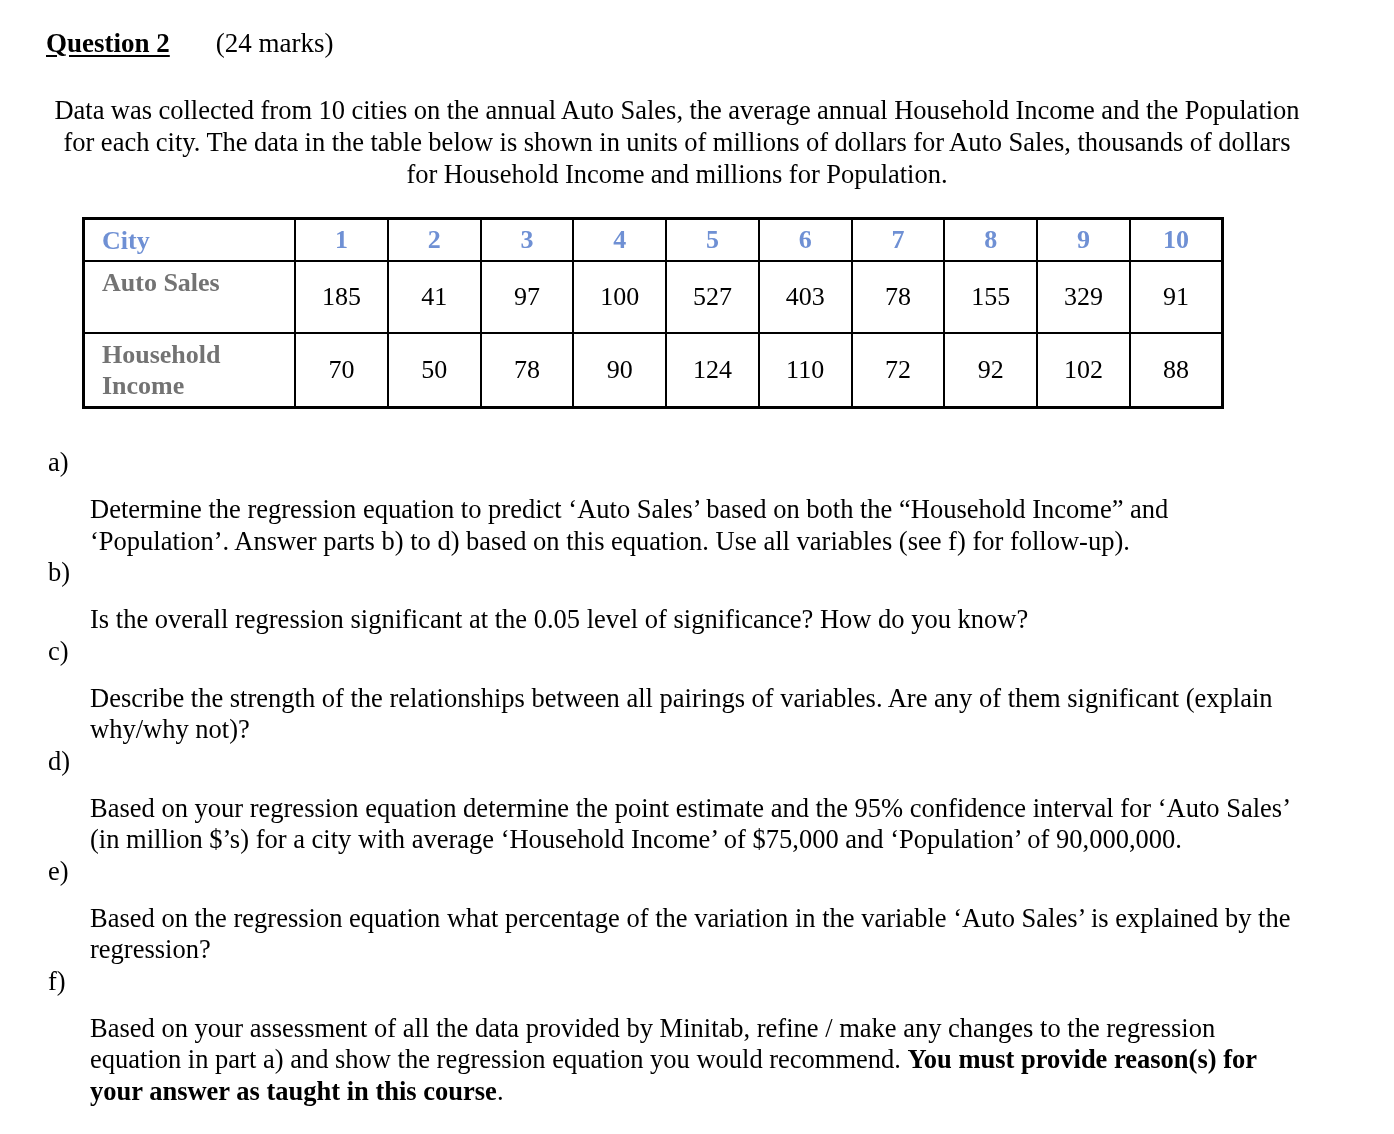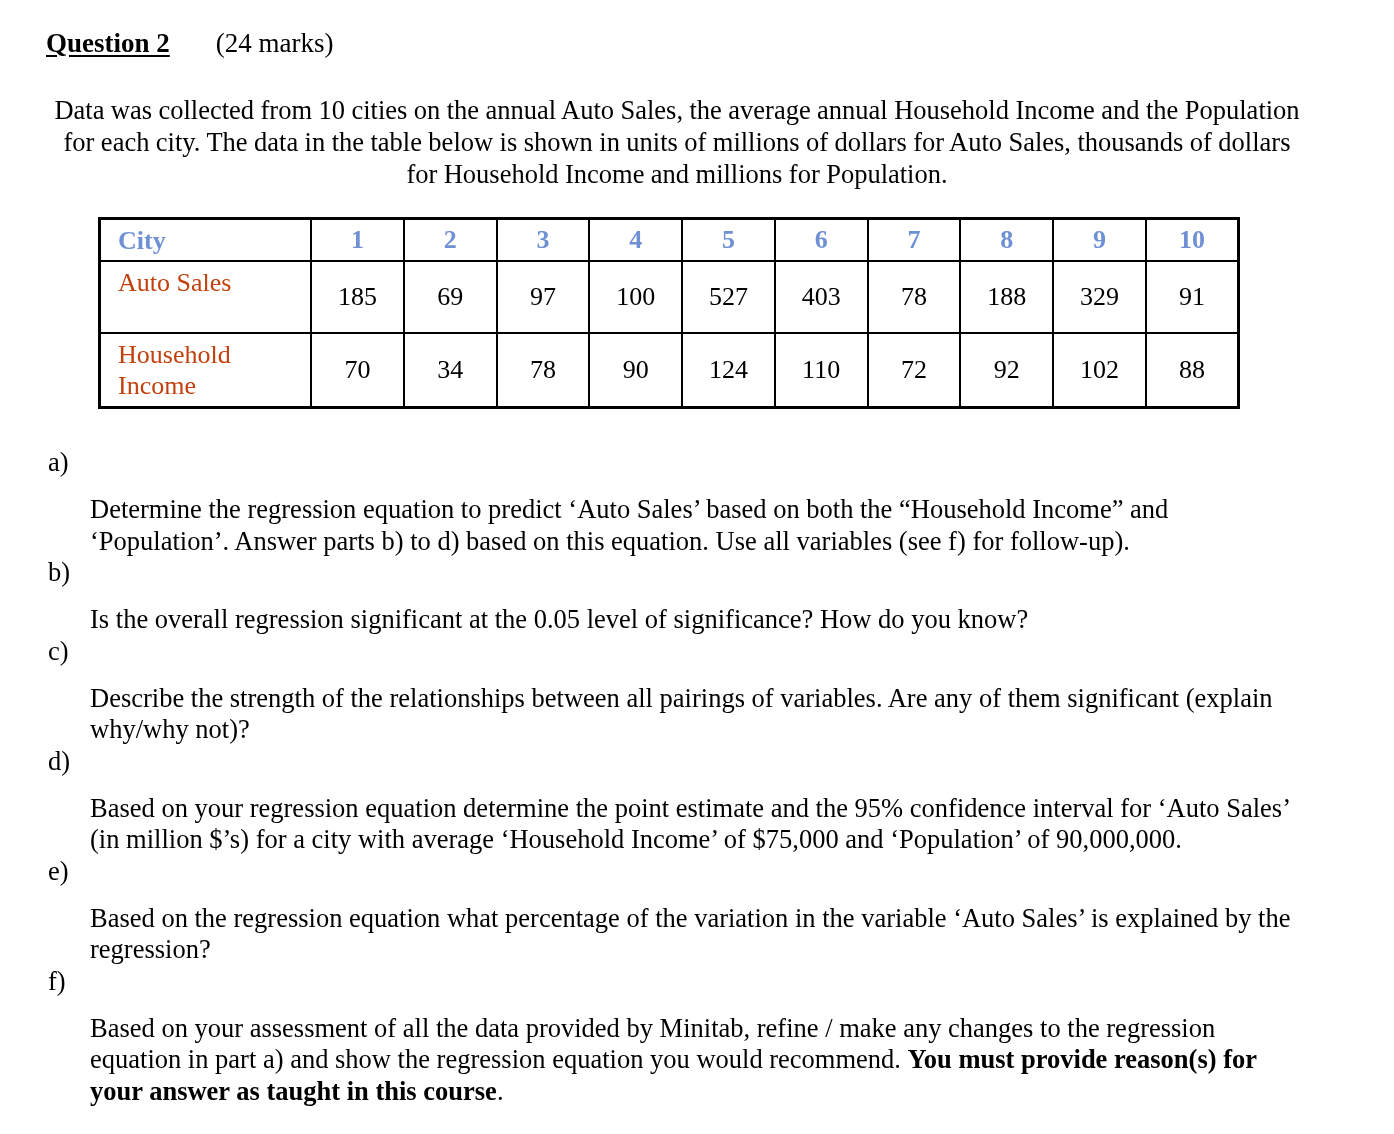--- a/index.html
+++ b/index.html
@@ -47,43 +47,43 @@
     line-height: 32px;
     margin-top: 34px;
     width: 1262px;
     text-align: center;
     word-spacing: -0.2px;
   }
 
   
   .table-wrap {
     margin-top: 27px;
-    margin-left: 52px;
+    margin-left: 36px;
   }
   table.data {
     border-collapse: collapse;
     table-layout: fixed;
     width: 1142px;
     border: 3px solid #000;
   }
   table.data td, table.data th {
     border: 2px solid #000;
     font-size: 26px;
     font-weight: normal;
     padding: 0;
     text-align: center;
     vertical-align: middle;
     color: #000;
   }
   table.data .rowlabel {
     text-align: left;
     vertical-align: top;
     padding: 5px 0 5px 17px;
-    font-weight: normal;
-    color: #c2410c;
+    font-weight: bold;
+    color: #737373;
     line-height: 31px;
     font-size: 26px;
     width: 192px;
   }
   table.data .hdr {
     color: #6f90d4;
     font-weight: bold;
     height: 40px;
     font-size: 26px;
   }
@@ -150,35 +150,35 @@
           <td class="hdr">6</td>
           <td class="hdr">7</td>
           <td class="hdr">8</td>
           <td class="hdr">9</td>
           <td class="hdr">10</td>
         </tr>
 
         <tr class="r-auto">
           <td class="rowlabel">Auto Sales</td>
           <td class="val">185</td>
-          <td class="val">69</td>
+          <td class="val">41</td>
           <td class="val">97</td>
           <td class="val">100</td>
           <td class="val">527</td>
           <td class="val">403</td>
           <td class="val">78</td>
-          <td class="val">188</td>
+          <td class="val">155</td>
           <td class="val">329</td>
           <td class="val">91</td>
         </tr>
 
         <tr class="r-income">
           <td class="rowlabel">Household Income</td>
           <td class="val">70</td>
-          <td class="val">34</td>
+          <td class="val">50</td>
           <td class="val">78</td>
           <td class="val">90</td>
           <td class="val">124</td>
           <td class="val">110</td>
           <td class="val">72</td>
           <td class="val">92</td>
           <td class="val">102</td>
           <td class="val">88</td>
         </tr>
 

